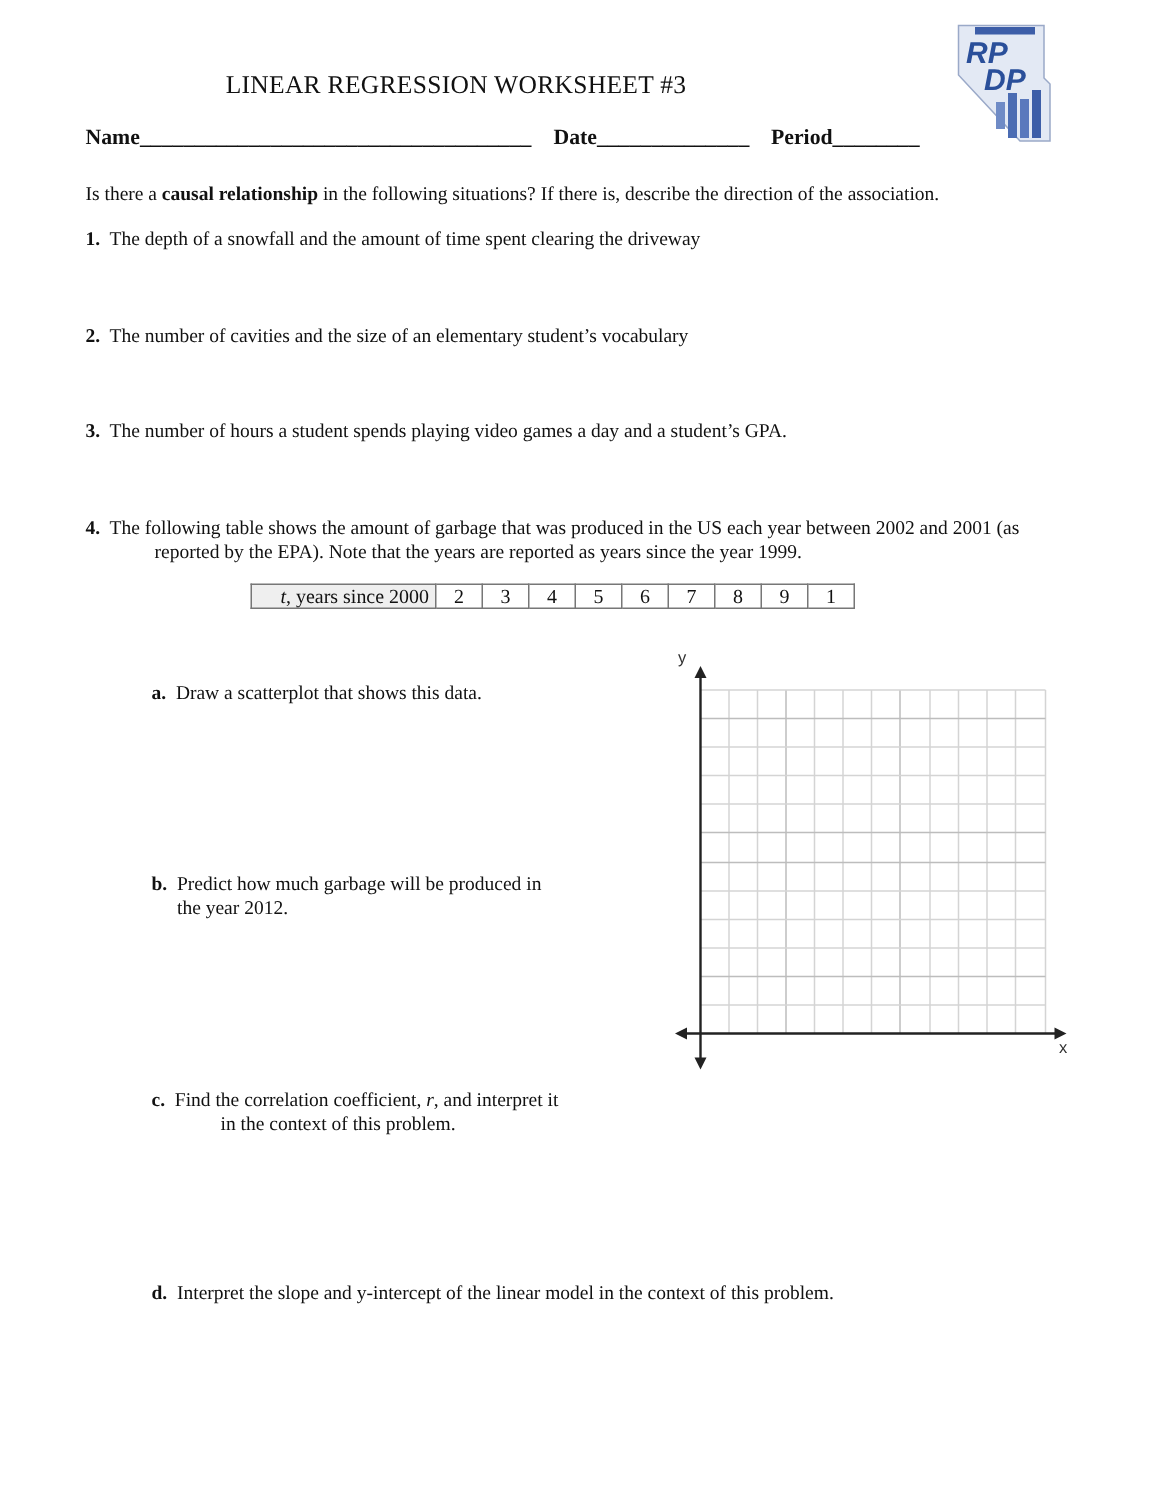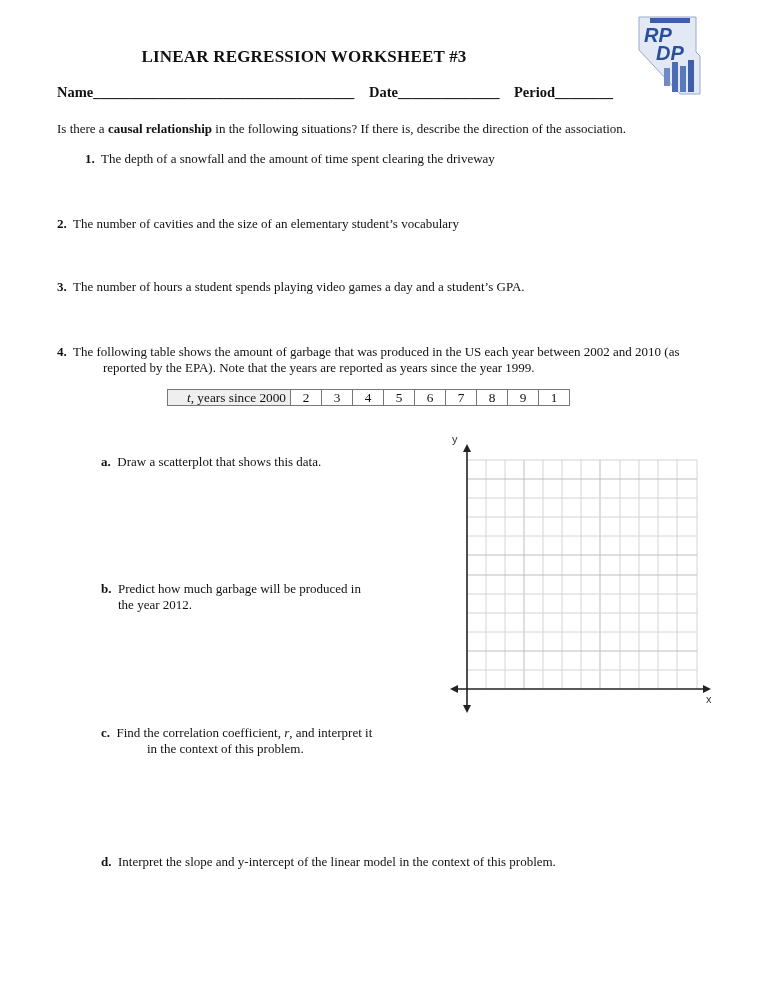--- a/index.html
+++ b/index.html
@@ -1,19 +1,19 @@
 <!DOCTYPE html>
 <html><head>
 <meta charset="utf-8">
 <style>
   html, body { margin:0; padding:0; background:#ffffff; }
   body { width:768px; height:994px; position:relative; overflow:hidden;
          font-family:"Liberation Serif", "DejaVu Serif", serif; color:#111; }
   .abs { position:absolute; white-space:nowrap; }
-  .title { left:0; width:608px; top:47px; text-align:center; font-size:17px; font-weight:bold; letter-spacing:0.2px; }
+  .title { left:0; width:608px; top:47px; text-align:center; font-size:17px; font-weight:normal; letter-spacing:0.2px; }
   .logo { left:636px; top:14px; width:66px; height:82px; }
   .hdr { top:84px; font-size:14.5px; font-weight:bold; }
   .txt { font-size:13px; }
   .num { font-weight:bold; }
   table.data { position:absolute; left:167px; top:389px; border-collapse:collapse; font-size:13.3px; }
   table.data td { border:1px solid #777; padding:0 4px; height:15px; line-height:15px; text-align:center; min-width:22px; }
   table.data td.lab { background:#efefef; text-align:left; padding:0 4px 0 19px; }
   .grid { position:absolute; left:440px; top:430px; }
 </style>
 </head>
@@ -41,32 +41,32 @@
   <span>Date</span><span>______________</span>
 </div>
 <div class="abs hdr" style="left:514px;font-family:Liberation Serif, serif;">
   <span>Period</span><span>________</span>
 </div>
 
 <div class="abs txt" style="left:57px; top:121px;">
   <span>Is there a </span><b>causal relationship</b><span> in the following situations?  If there is, describe the direction of the association.</span>
 </div>
 
-<div class="abs txt" style="left:57px; top:151px;margin-left:28px;">
+<div class="abs txt" style="left:57px; top:151px;">
   <span class="num">1.</span>&nbsp; <span>The depth of a snowfall and the amount of time spent clearing the driveway</span>
 </div>
 <div class="abs txt" style="left:57px; top:216px;text-align:right;">
   <span class="num">2.</span>&nbsp; <span>The number of cavities and the size of an elementary student’s vocabulary</span>
 </div>
 <div class="abs txt" style="left:57px; top:279px;">
   <span class="num">3.</span>&nbsp; <span>The number of hours a student spends playing video games a day and a student’s GPA.</span>
 </div>
 
 <div class="abs txt" style="left:57px; top:344px;">
-  <span class="num">4.</span>&nbsp; <span>The following table shows the amount of garbage that was produced in the US each year between 2002 and 2010 (as</span>
+  <span class="num">4.</span>&nbsp; <span>The following table shows the amount of garbage that was produced in the US each year between 2002 and 2001 (as</span>
 </div>
 <div class="abs txt" style="left:103px; top:360px;">reported by the EPA).  Note that the years are reported as years since the year 1999.</div>
 
 <table class="data">
   <tbody>
       <tr>
     <td class="lab"><i>t</i><span>, years since 2000</span></td>
     <td>2</td>
     <td>3</td>
     <td>4</td>

